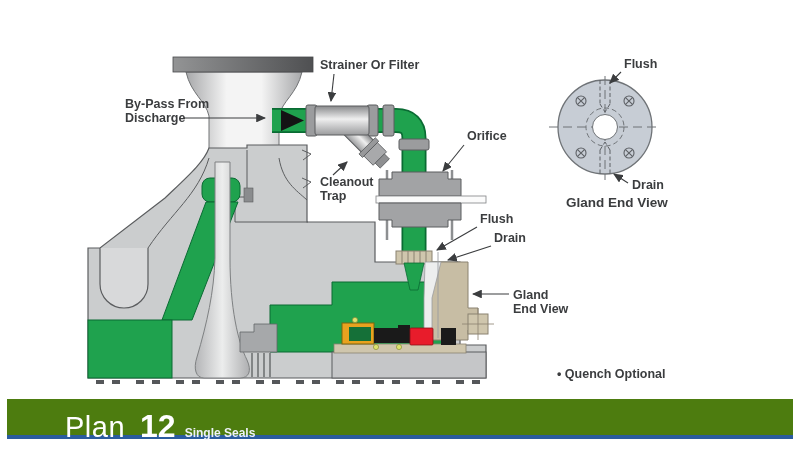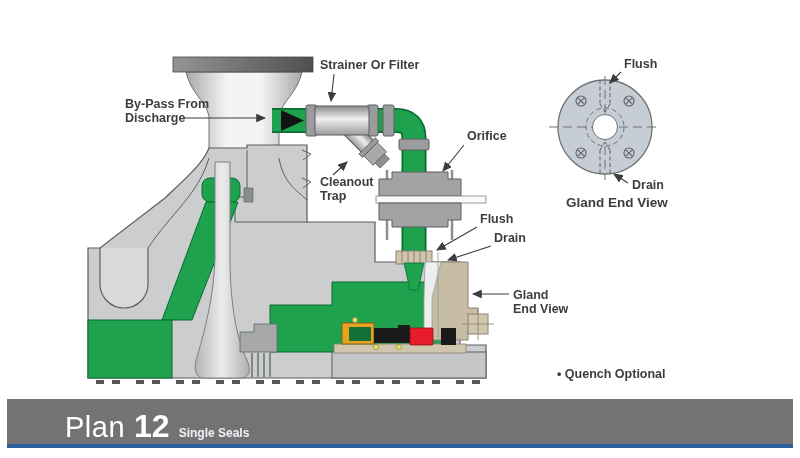--- a/index.html
+++ b/index.html
@@ -1,27 +1,27 @@
 <!DOCTYPE html>
 <html><head>
 <meta charset="utf-8">
 <style>
   html,body{margin:0;padding:0;background:#ffffff;font-family:"Liberation Sans",sans-serif;}
   .canvas{position:relative;width:800px;height:458px;background:#ffffff;overflow:hidden;border-radius:28px;}
   svg{position:absolute;left:0;top:0;}
   .lbl{font-family:"Liberation Sans",sans-serif;font-weight:bold;font-size:12.5px;fill:#3B3D3F;}
   .lbl-big{font-family:"Liberation Sans",sans-serif;font-weight:bold;font-size:13.5px;fill:#3B3D3F;}
   .banner{
-    position:absolute;left:7px;top:399px;width:786px;height:49px;
-    background:#737373;border-bottom:4px solid #2B5C9E;
+    position:absolute;left:7px;top:399px;width:786px;height:40px;
+    background:#4d7c0f;border-bottom:4px solid #2B5C9E;
     display:flex;align-items:baseline;box-sizing:border-box;
     padding-left:58px;padding-top:9px;color:#ffffff;white-space:nowrap;
   }
   .plan-word{font-size:29px;font-weight:400;letter-spacing:.5px;}
-  .plan-number{font-size:32px;font-weight:800;margin-left:9px;text-align:center;}
+  .plan-number{font-size:32px;font-weight:800;margin-left:15px;text-align:center;}
   .plan-subtitle{font-size:12px;font-weight:700;color:#EDF2F9;margin-left:9px;}
 </style>
 </head>
 <body>
 
 <div class="canvas">
 
 <svg width="800" height="458" viewBox="0 0 800 458">
   <defs>
     <linearGradient id="gradSteel" x1="0" y1="0" x2="1" y2="0">

